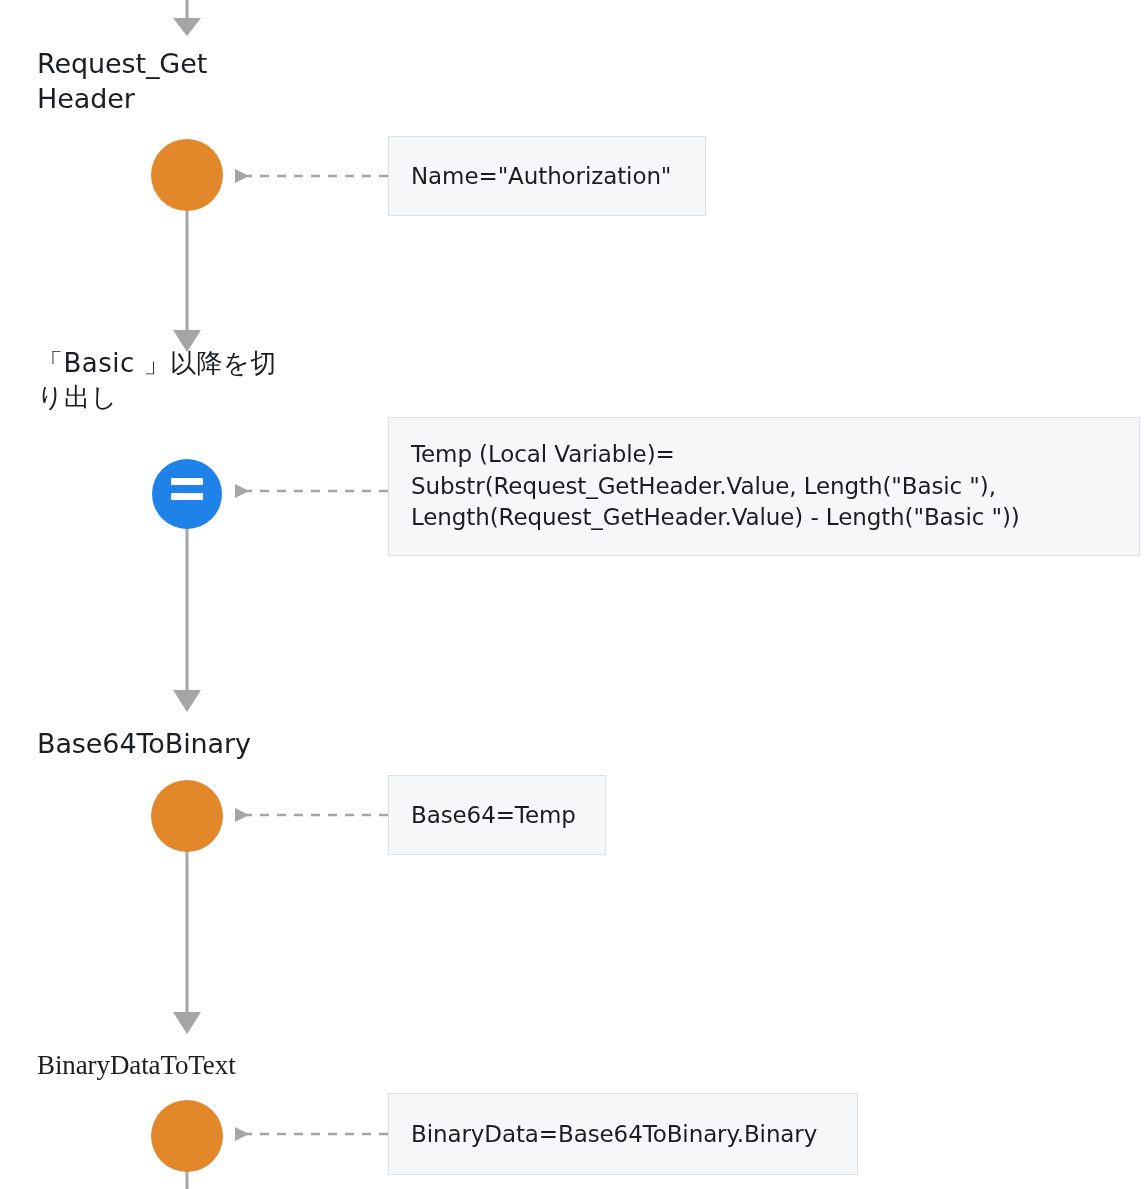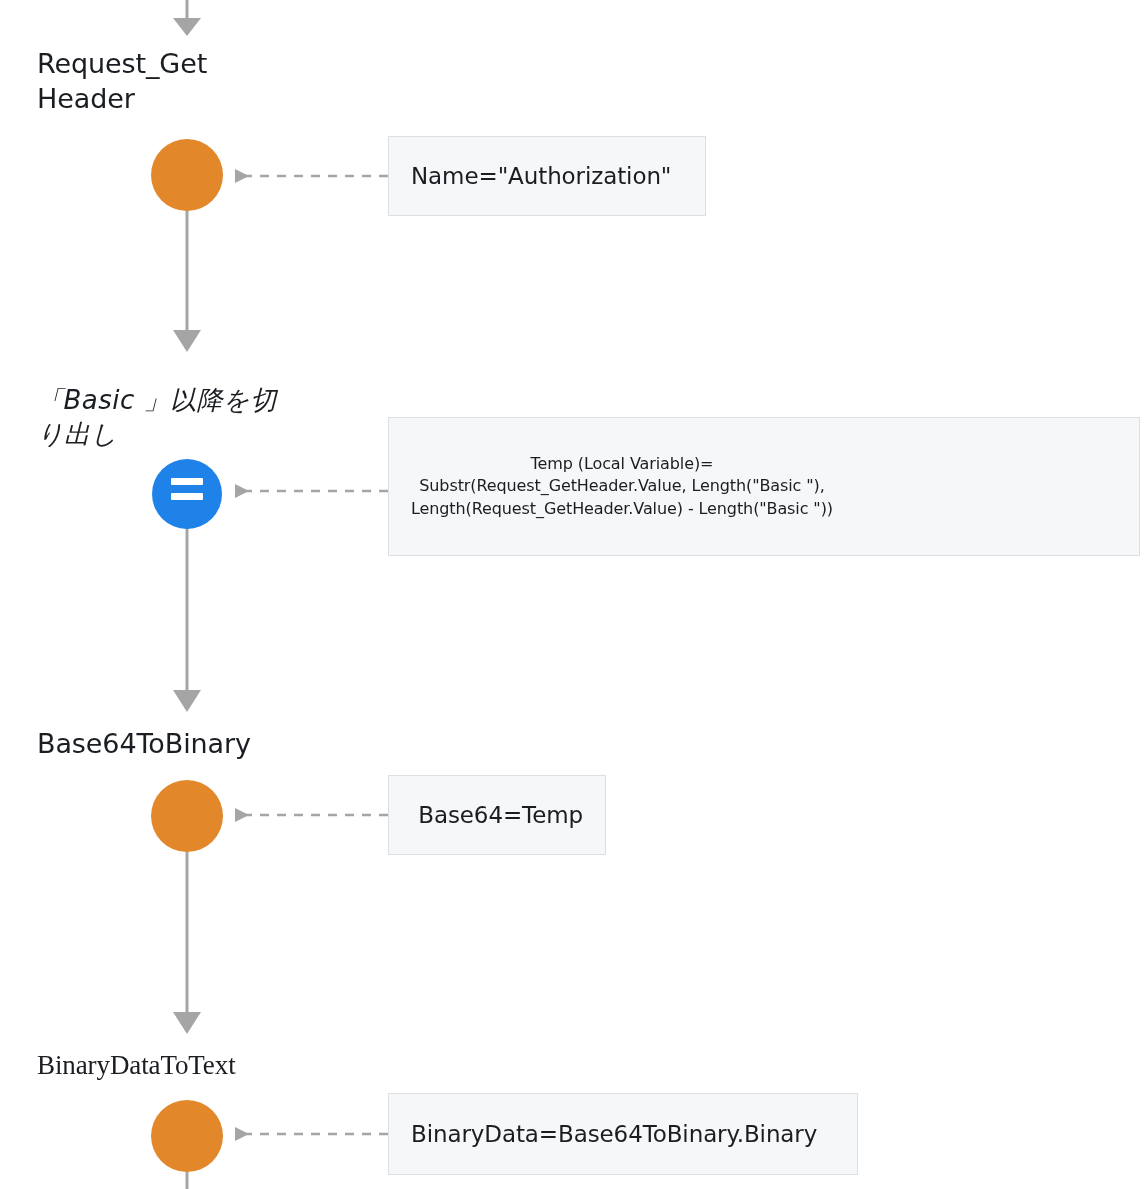--- a/index.html
+++ b/index.html
@@ -70,23 +70,22 @@
     padding: 10px 22px;
   }
   .annotation-text {
     font-size: 23px;
     line-height: 1.33;
     color: #1a1d21;
     white-space: pre-line;
     letter-spacing: -0.1px;
   }
   .annotation-text.formula {
-    font-size: 16px;
+    font-size: 23px;
     line-height: 1.38;
-    text-align: center;
   }
 </style>
 </head>
 <body>
 
 <div id="canvas">
 
   <svg id="edges" viewBox="0 0 1144 1189" width="1144" height="1189">
     <defs>
       <marker id="arrowSolid" markerWidth="14" markerHeight="14" refX="1" refY="6" orient="auto" markerUnits="userSpaceOnUse">
@@ -136,37 +135,37 @@
   </svg>
 
   <div class="node-label" style="left:37px; top:46px; width:300px;">Request_Get
 Header</div>
   <div class="node-circle action" style="left:151px; top:139px; width:72px; height:72px;"></div>
 
   <div class="annotation-box" style="left:388px; top:136px; width:318px; height:80px;">
     <span class="annotation-text">Name="Authorization"</span>
   </div>
 
-  <div class="node-label jp" style="left:37px; top:384px; width:300px;font-style:italic;">「Basic 」以降を切
+  <div class="node-label jp" style="left:37px; top:347px; width:300px;">「Basic 」以降を切
 り出し</div>
   <div class="node-circle assign" style="left:152px; top:459px; width:70px; height:70px;">
     <span class="eq-bar top"></span>
     <span class="eq-bar bottom"></span>
   </div>
 
   <div class="annotation-box" style="left:388px; top:417px; width:752px; height:139px;">
     <span class="annotation-text formula">Temp (Local Variable)=
 Substr(Request_GetHeader.Value, Length("Basic "),
           Length(Request_GetHeader.Value) - Length("Basic "))</span>
   </div>
 
   <div class="node-label" style="left:37px; top:726px; width:300px;">Base64ToBinary</div>
   <div class="node-circle action" style="left:151px; top:780px; width:72px; height:72px;"></div>
 
-  <div class="annotation-box" style="left:388px; top:775px; width:218px; height:80px;justify-content:flex-end;">
+  <div class="annotation-box" style="left:388px; top:775px; width:218px; height:80px;">
     <span class="annotation-text">Base64=Temp</span>
   </div>
 
   <div class="node-label" style="left:37px; top:1048px; width:300px;font-family:Liberation Serif, serif;">BinaryDataToText</div>
   <div class="node-circle action" style="left:151px; top:1100px; width:72px; height:72px;"></div>
 
   <div class="annotation-box" style="left:388px; top:1093px; width:470px; height:82px;">
     <span class="annotation-text">BinaryData=Base64ToBinary.Binary</span>
   </div>
 

